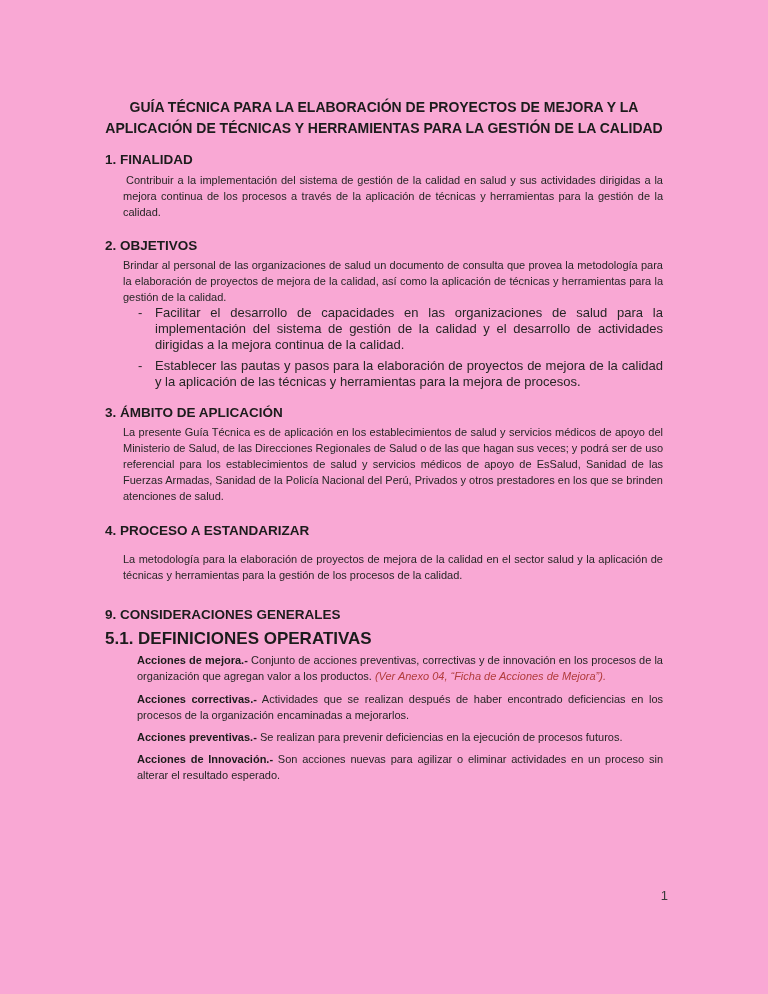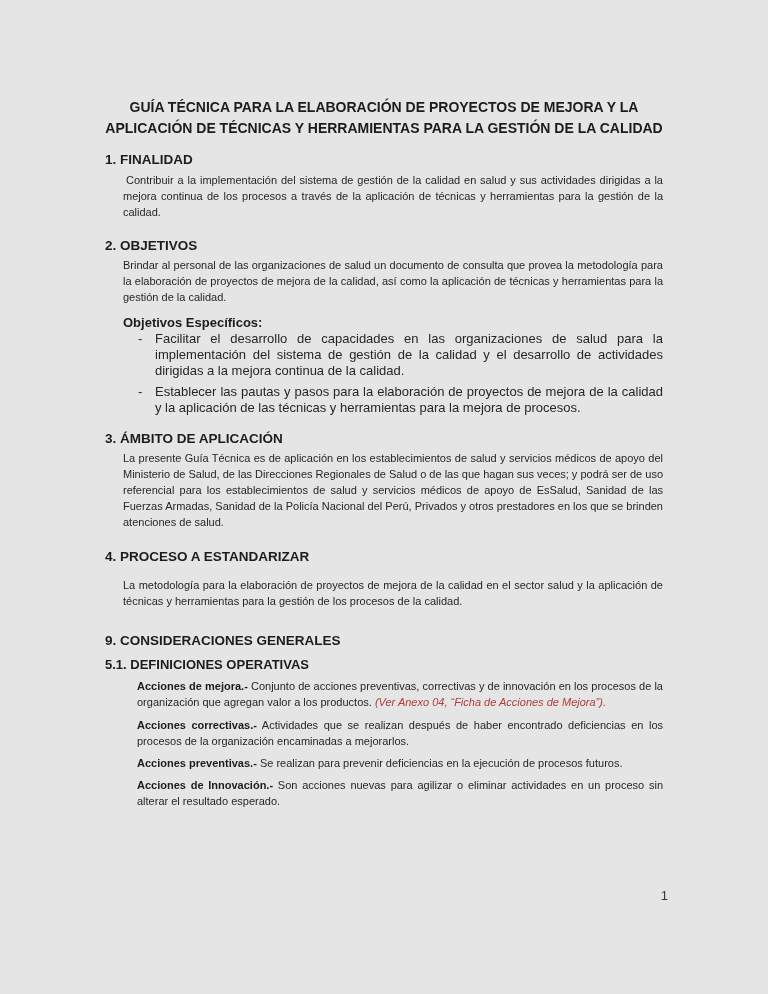--- a/index.html
+++ b/index.html
@@ -1,27 +1,27 @@
 <!DOCTYPE html>
 <html><head>
 <meta charset="utf-8">
 <style>
   * { margin:0; padding:0; box-sizing:border-box; }
   html,body { background:#ffffff; }
   .page {
-    width:768px; height:994px; background:#e5e5e5; position:relative;
+    width:768px; height:994px; background:#f9a8d4; position:relative;
     font-family:"Liberation Sans", sans-serif; color:#262626; overflow:hidden;
   }
   .content { position:absolute; left:105px; width:558px; top:0; }
   .doc-title {
     font-size:14px; line-height:21px; font-weight:700; text-align:center;
     margin:97px -9px 0; color:#1c1c1c;
   }
   .h { font-weight:700; font-size:13.5px; line-height:16px; color:#1c1c1c; }
-  .h51 { font-weight:700; font-size:13px; line-height:15px; color:#1c1c1c; }
+  .h51 { font-weight:700; font-size:17px; line-height:15px; color:#1c1c1c; }
   .sub { font-weight:700; font-size:13px; line-height:16px; margin-left:18px; color:#1c1c1c; }
   .body { font-size:11px; line-height:16px; text-align:justify; margin-left:18px; }
   .first-ind { text-indent:3px; }
   .def { margin-left:32px; }
   .def b { color:#1c1c1c; }
   .bullet { display:flex; margin-left:33px; font-size:13px; line-height:16px; }
   .dash { width:17px; flex:none; }
   .btxt { flex:1; text-align:justify; }
   .note { color:#b03c3c; font-style:italic; }
   .page-number { position:absolute; top:888px; right:100px; font-size:13px; color:#3a3a3a; }
@@ -41,21 +41,20 @@
 <div class="page">
   <div class="content">
 
     <div class="doc-title">GUÍA TÉCNICA PARA LA ELABORACIÓN DE PROYECTOS DE MEJORA Y LA APLICACIÓN DE TÉCNICAS Y HERRAMIENTAS PARA LA GESTIÓN DE LA CALIDAD</div>
 
     <div class="h mt-h1">1. FINALIDAD</div>
     <p class="body first-ind mt-p1">Contribuir a la implementación del sistema de gestión de la calidad en salud y sus actividades dirigidas a la mejora continua de los procesos a través de la aplicación de técnicas y herramientas para la gestión de la calidad.</p>
 
     <div class="h mt-h2">2. OBJETIVOS</div>
     <p class="body mt-p2">Brindar al personal de las organizaciones de salud un documento de consulta que provea la metodología para la elaboración de proyectos de mejora de la calidad, así como la aplicación de técnicas y herramientas para la gestión de la calidad.</p>
-    <div class="sub mt-sub2">Objetivos Específicos:</div>
     <div class="bullet mt-b1">
       <span class="dash">-</span>
       <span class="btxt">Facilitar el desarrollo de capacidades en las organizaciones de salud para la implementación del sistema de gestión de la calidad y el desarrollo de actividades dirigidas a la mejora continua de la calidad.</span>
     </div>
     <div class="bullet mt-b2">
       <span class="dash">-</span>
       <span class="btxt">Establecer las pautas y pasos para la elaboración de proyectos de mejora de la calidad y la aplicación de las técnicas y herramientas para la mejora de procesos.</span>
     </div>
 
     <div class="h mt-h3">3. ÁMBITO DE APLICACIÓN</div>

